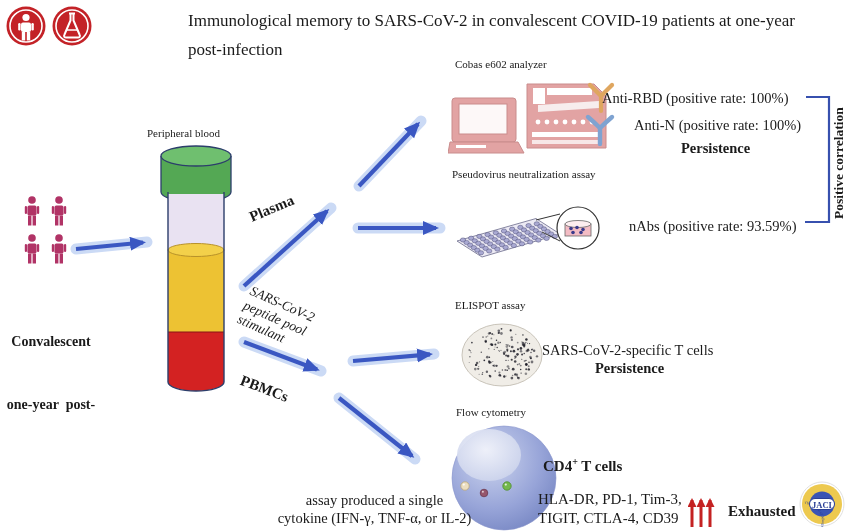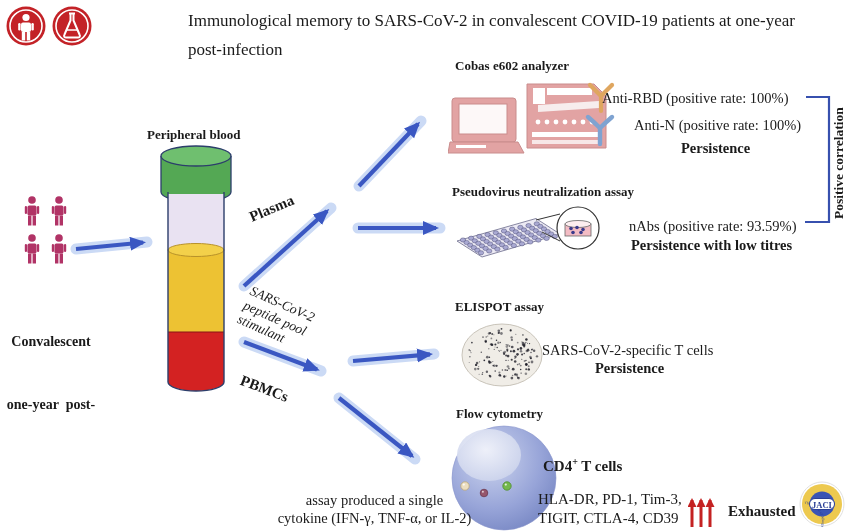--- a/index.html
+++ b/index.html
@@ -3,21 +3,21 @@
 <meta charset="utf-8">
 <style>
   html,body{margin:0;padding:0;}
   #canvas{position:relative;width:848px;height:531px;background:#ffffff;overflow:hidden;
           font-family:"Liberation Serif","DejaVu Serif",serif;color:#1a1a1a;}
   .abs{position:absolute;}
   .b{font-weight:bold;}
   .i{font-style:italic;}
   .ctr{text-align:center;}
   #title{font-size:17px;line-height:29px;white-space:pre-line;}
-  .lbl{font-size:13px;font-weight:bold;}
+  .lbl{font-size:11px;font-weight:normal;}
   .res{font-size:14.5px;}
   .rot{transform-origin:left top;}
   .vert{writing-mode:vertical-rl;transform:rotate(180deg);}
   svg{display:block;}
 </style>
 </head>
 <body>
 
 <div id="canvas">
 
@@ -175,21 +175,21 @@
         <path d="M17,15 Q12,10 5,4"></path>
         <path d="M17,15 Q22,10 29,4"></path>
     </g>
   </svg>
   <div class="abs res" style="left:602px;top:90px">Anti-RBD (positive rate: 100%)</div>
   <div class="abs res" style="left:634px;top:117px">Anti-N (positive rate: 100%)</div>
   <div class="abs res b" style="left:681px;top:140px">Persistence</div>
 
   <div class="abs vert b" style="left:831px;top:96px;height:134px;width:17px;font-size:13.5px;text-align:center">Positive correlation</div>
 
-  <div class="abs lbl" style="left:452px;top:184px">Pseudovirus neutralization assay</div>
+  <div class="abs lbl" style="left:452px;top:168px">Pseudovirus neutralization assay</div>
   <svg class="abs" style="left:450px;top:199px" width="160" height="60">
     <polygon points="7,42 86,19.5 110,35 32,58" fill="#eceaf4" stroke="#6a6a8a" stroke-width="0.8"></polygon>
     <g id="wells">
         <ellipse cx="13.0" cy="41.0" rx="2.7" ry="2.1" fill="#a9a9d2" stroke="#50507a" stroke-width="0.5"></ellipse>
         <ellipse cx="21.2" cy="39.2" rx="2.7" ry="2.1" fill="#a9a9d2" stroke="#50507a" stroke-width="0.5"></ellipse>
         <ellipse cx="29.4" cy="37.4" rx="2.7" ry="2.1" fill="#a9a9d2" stroke="#50507a" stroke-width="0.5"></ellipse>
         <ellipse cx="37.6" cy="35.6" rx="2.7" ry="2.1" fill="#a9a9d2" stroke="#50507a" stroke-width="0.5"></ellipse>
         <ellipse cx="45.8" cy="33.8" rx="2.7" ry="2.1" fill="#a9a9d2" stroke="#50507a" stroke-width="0.5"></ellipse>
         <ellipse cx="54.0" cy="32.0" rx="2.7" ry="2.1" fill="#a9a9d2" stroke="#50507a" stroke-width="0.5"></ellipse>
         <ellipse cx="62.2" cy="30.2" rx="2.7" ry="2.1" fill="#a9a9d2" stroke="#50507a" stroke-width="0.5"></ellipse>
@@ -254,21 +254,20 @@
     <ellipse cx="128" cy="25" rx="13" ry="3.5" fill="#fdeef0" stroke="#666" stroke-width="0.8"></ellipse>
     <g fill="#3a3a8c">
       <circle cx="121" cy="29.5" r="1.8"></circle>
         <circle cx="127" cy="28.5" r="1.8"></circle>
         <circle cx="133" cy="30.5" r="1.8"></circle>
       <circle cx="123" cy="33.5" r="1.8"></circle>
         <circle cx="131" cy="33.5" r="1.8"></circle>
     </g>
   </svg>
   <div class="abs res" style="left:629px;top:218px">nAbs (positive rate: 93.59%)</div>
-  <div class="abs res b" style="left:631px;top:237px">Persistence with low titres</div>
 
   <div class="abs lbl" style="left:455px;top:299px">ELISPOT assay</div>
   <svg class="abs" style="left:459px;top:322px" width="86" height="68">
     <ellipse cx="43" cy="33" rx="40" ry="31" fill="#f0ede7" stroke="#c9c4ba"></ellipse>
     <g id="spots">
         <circle cx="49.1" cy="34.1" r="1.32" fill="#1c1c26" opacity="0.80"></circle>
         <circle cx="61.7" cy="43.6" r="0.97" fill="#1c1c26" opacity="0.53"></circle>
         <circle cx="58.6" cy="42.6" r="0.83" fill="#1c1c26" opacity="0.58"></circle>
         <circle cx="39.4" cy="20.7" r="1.26" fill="#1c1c26" opacity="0.47"></circle>
         <circle cx="30.9" cy="41.4" r="0.55" fill="#1c1c26" opacity="0.58"></circle>

